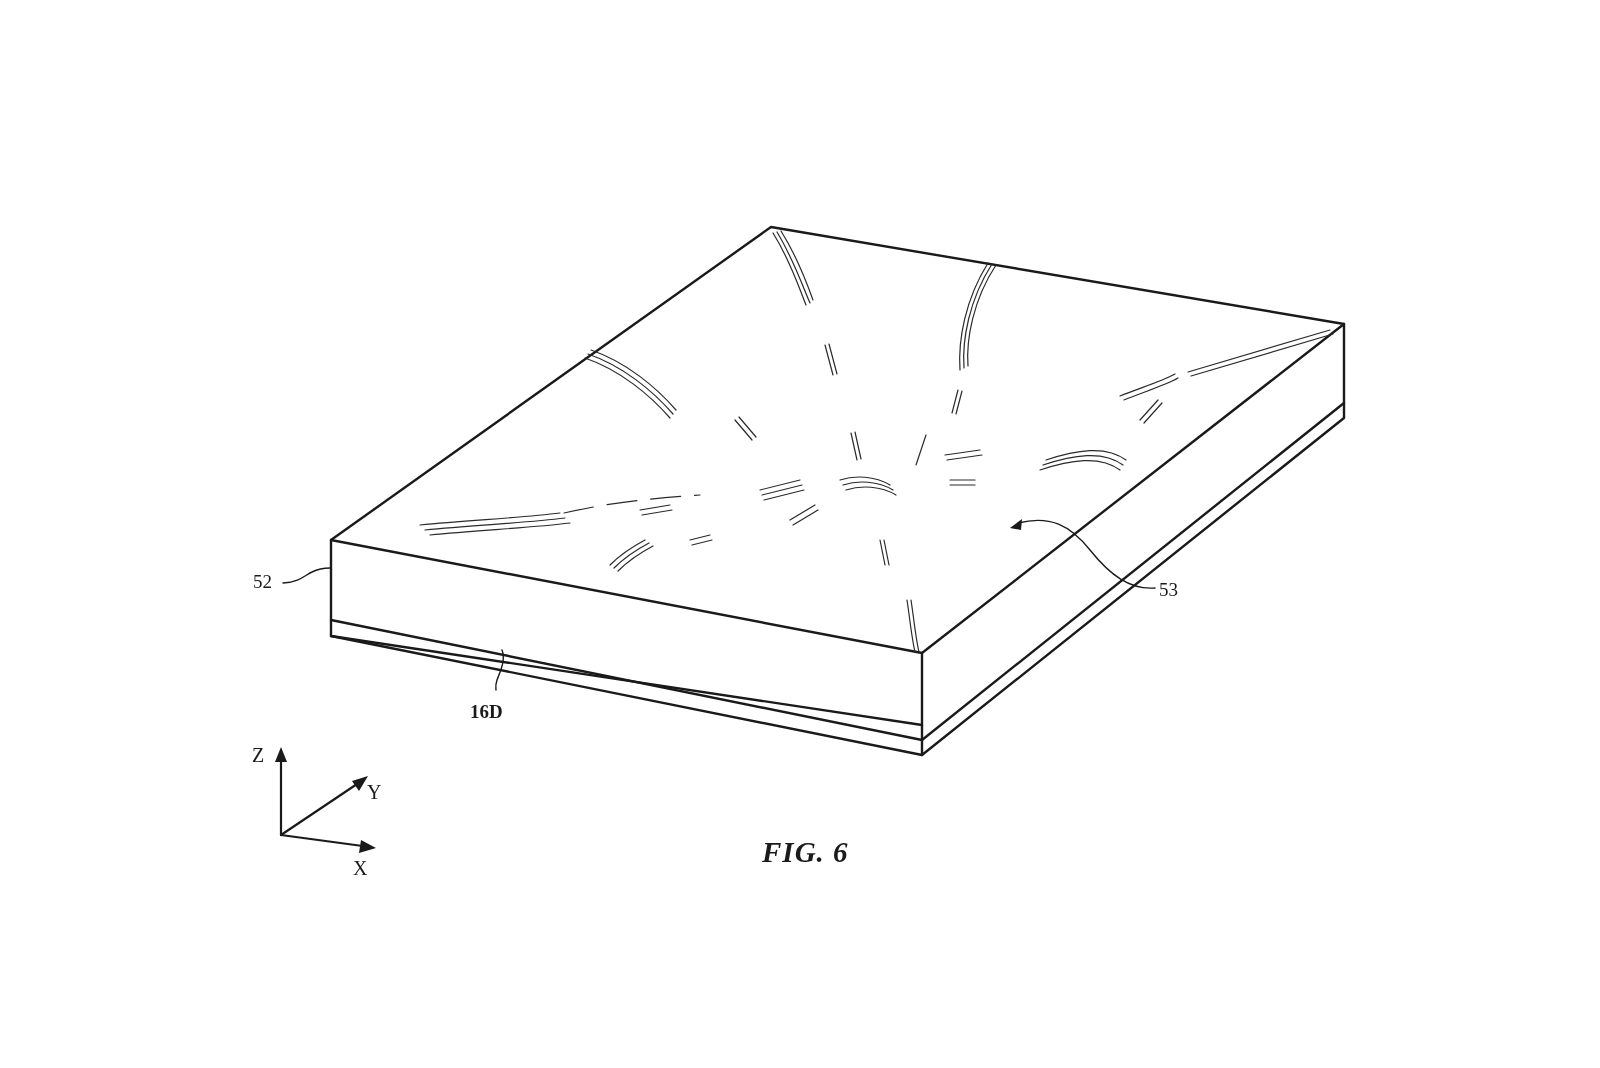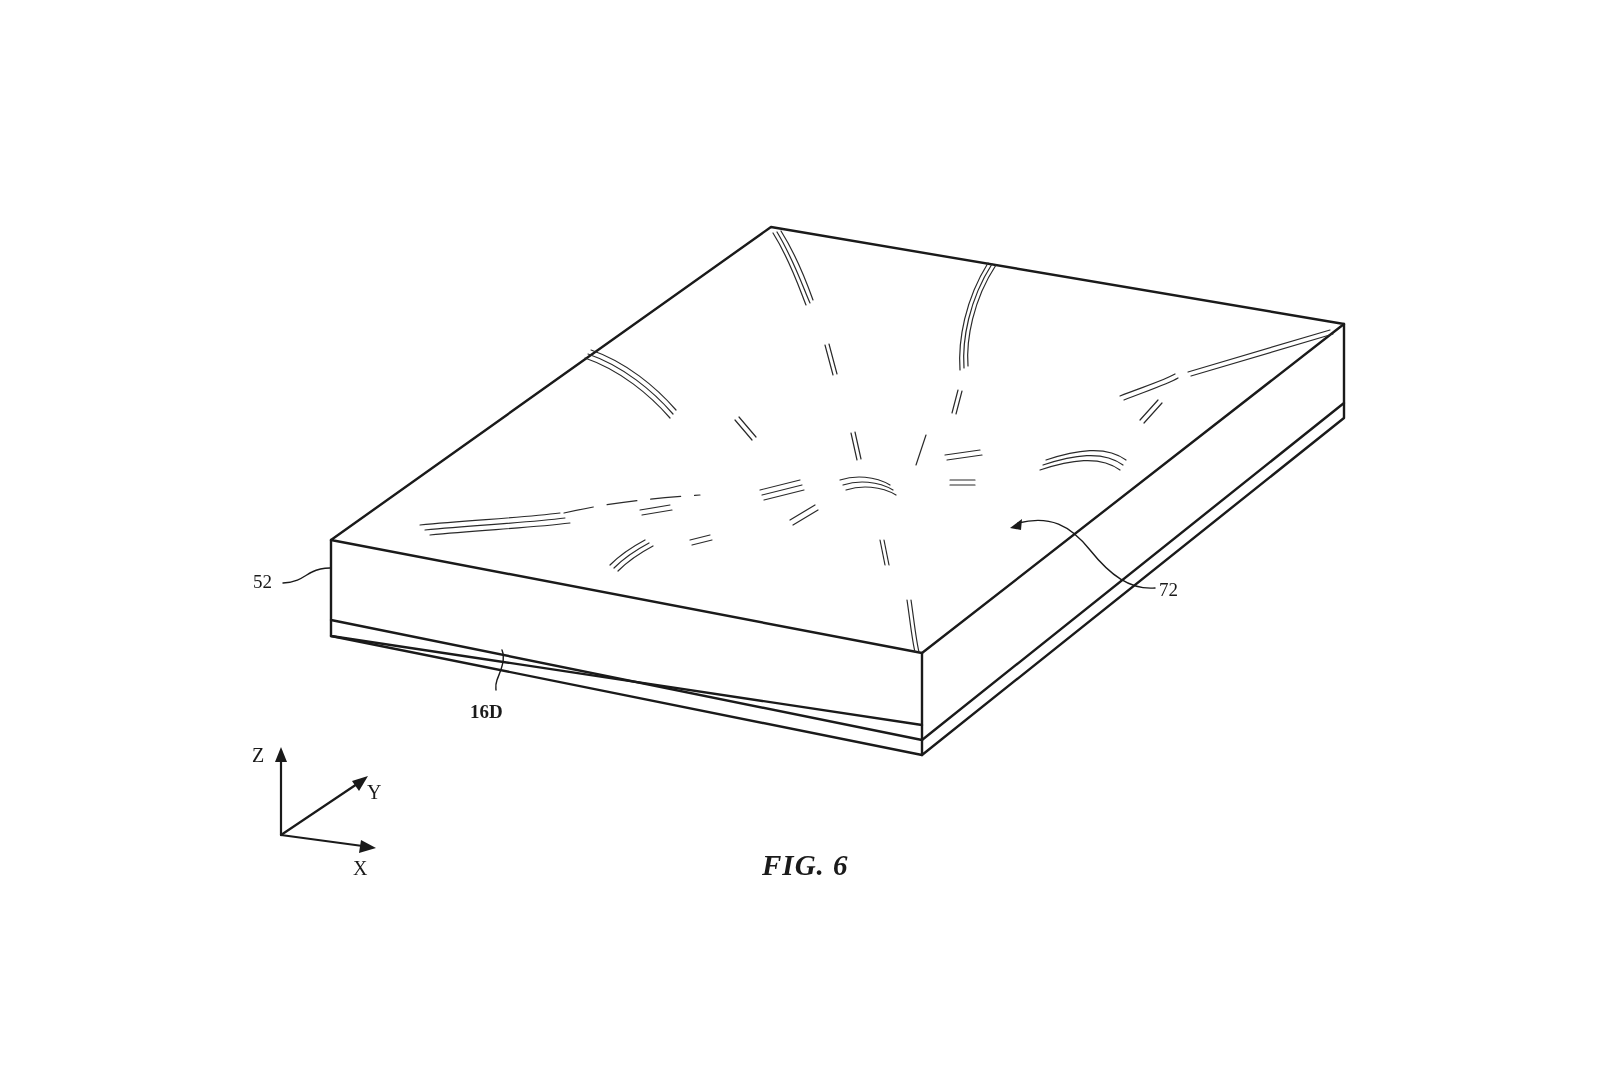--- a/index.html
+++ b/index.html
@@ -108,20 +108,20 @@
     </g>
     <g fill="#1a1a1a">
       <polygon points="281,747 275,762 287,762"></polygon>
       <polygon points="368,776 352,781 359,791"></polygon>
       <polygon points="376,848 361,840 359,853"></polygon>
     </g>
   </svg>
 
   <span class="lbl" style="left:253px; top:572px;">52</span>
   <span class="lbl" style="left:470px; top:702px;font-weight:bold;">16D</span>
-  <span class="lbl" style="left:1159px; top:580px;">72</span>
+  <span class="lbl" style="left:1159px; top:580px;">53</span>
 
   <span class="lbl" style="left:252px; top:745px; font-size:20px;">Z</span>
   <span class="lbl" style="left:367px; top:782px; font-size:20px;">Y</span>
   <span class="lbl" style="left:353px; top:858px; font-size:20px;">X</span>
 
-  <span class="fig" style="left:762px; top:836px;margin-top:13px;">FIG. 6</span>
+  <span class="fig" style="left:762px; top:836px;">FIG. 6</span>
 </div>
 
 </body></html>

